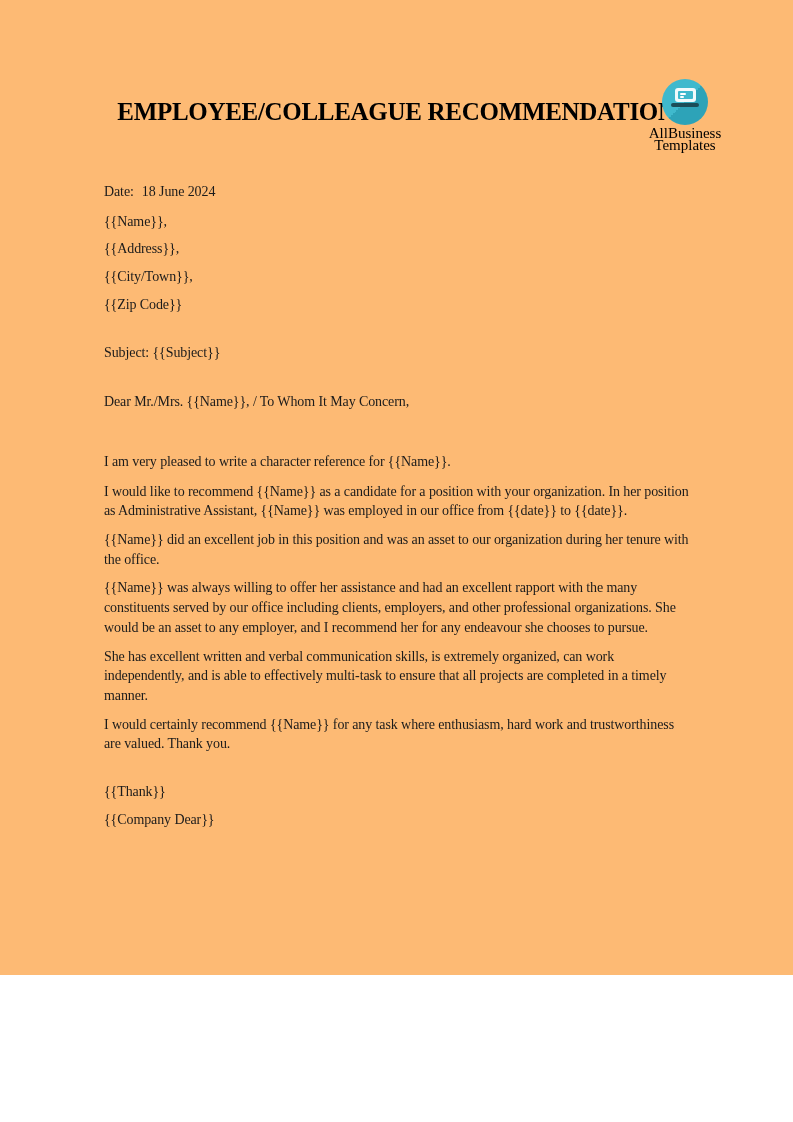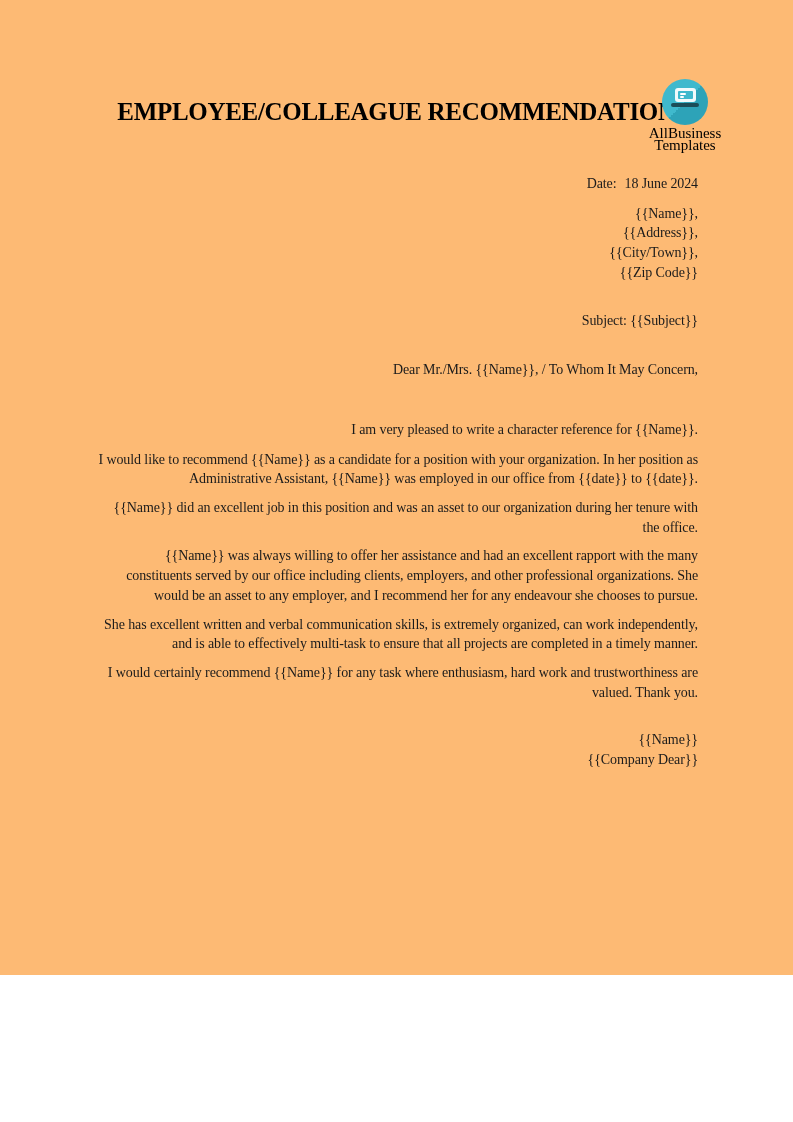--- a/index.html
+++ b/index.html
@@ -89,21 +89,21 @@
     position: absolute;
     left: 96px;
     top: 0;
     width: 602px;
     padding-top: 174px;
     font-size: 14px;
     line-height: 19.7px;
     letter-spacing: -0.1px;
     color: #1b1b1b;
   }
-  .content p, .content div.line { margin: 0; text-align: right; }
+  .content p, .content div.line { margin: 8px; }
   .gap-9  { margin-top: 9px  !important; }
   .gap-10 { margin-top: 10px !important; }
   .gap-28 { margin-top: 28px !important; }
   .gap-30 { margin-top: 30px !important; }
   .gap-40 { margin-top: 40px !important; }
   .date-value { margin-left: 8px; }
 </style>
 </head>
 <body>
 
@@ -144,18 +144,18 @@
 
     <p class="gap-40">I am very pleased to write a character reference for {{Name}}.</p>
     <p class="gap-10">I would like to recommend {{Name}} as a candidate for a position with your organization. In her position as Administrative Assistant, {{Name}} was employed in our office from {{date}} to {{date}}.</p>
     <p class="gap-9">{{Name}} did an excellent job in this position and was an asset to our organization during her tenure with the office.</p>
     <p class="gap-9">{{Name}} was always willing to offer her assistance and had an excellent rapport with the many constituents served by our office including clients, employers, and other professional organizations. She would be an asset to any employer, and I recommend her for any endeavour she chooses to pursue.</p>
     <p class="gap-9">She has excellent written and verbal communication skills, is extremely organized, can work independently, and is able to effectively multi-task to ensure that all projects are completed in a timely manner.</p>
     <p class="gap-9">I would certainly recommend {{Name}} for any task where enthusiasm, hard work and trustworthiness are valued. Thank you.</p>
 
 
     <div class="gap-28">
-      <div class="line">{{Name}}</div>
+      <div class="line">{{Thank}}</div>
       <div class="line">{{Company Dear}}</div>
     </div>
 
   </div>
 </div>
 
 </body></html>

